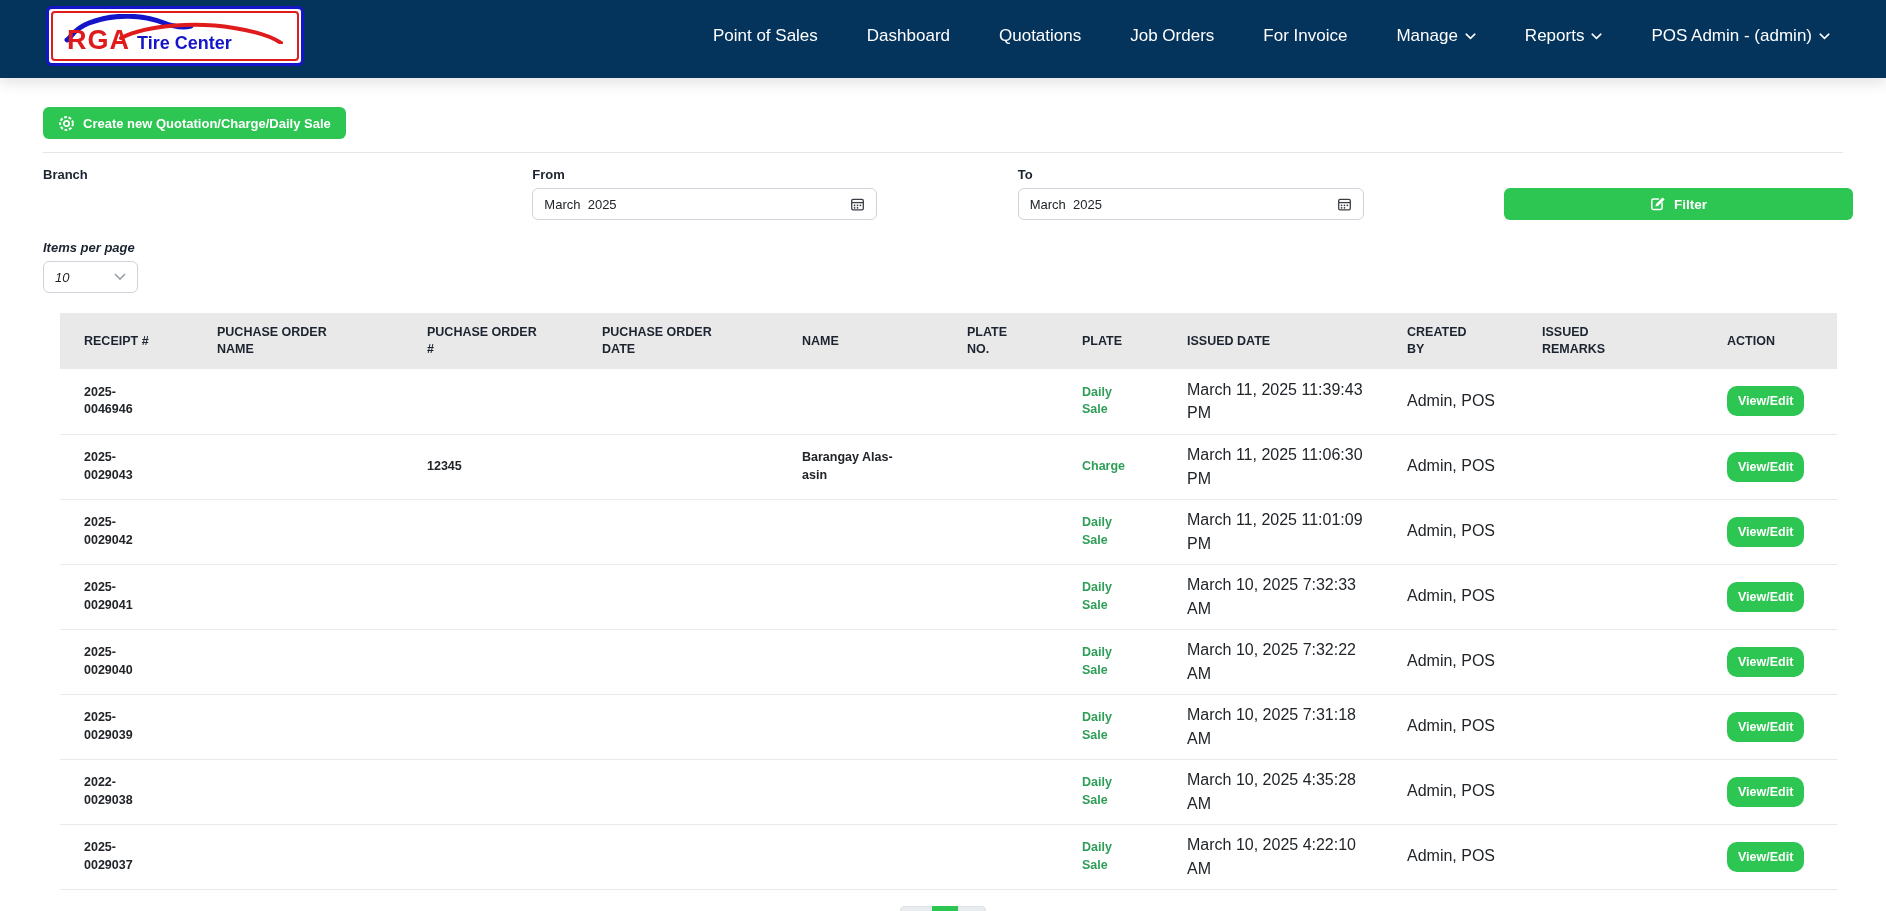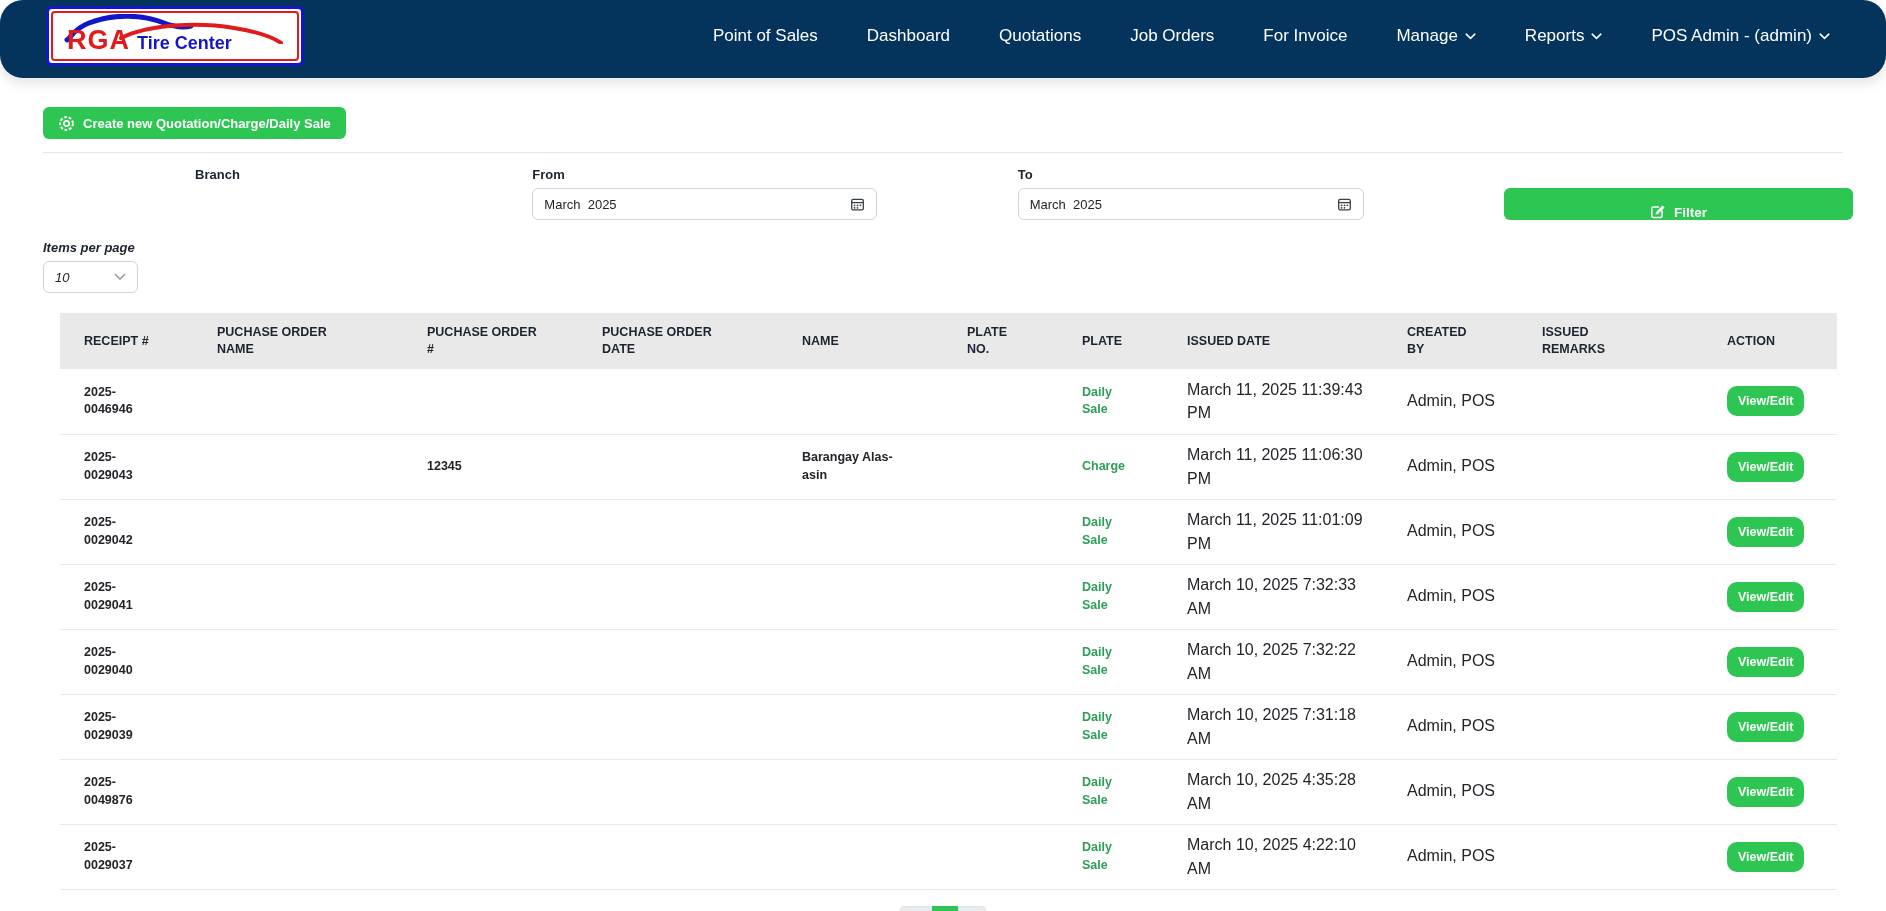--- a/index.html
+++ b/index.html
@@ -13,21 +13,20 @@
   
   .navbar {
     height: 78px;
     background: var(--navbar-bg, #04335c);
     display: flex;
     align-items: center;
     padding: 0 56px 6px 46px;
     box-shadow: 0 6px 12px rgba(0,0,0,0.10);
     position: relative;
     z-index: 2;
-    border-radius: 23px;
   }
   .brand {
     width: 258px; height: 60px;
     background: #ffffff;
     border: 3px solid var(--logo-blue, #1414c8);
     border-radius: 6px;
     position: relative;
     cursor: pointer;
     flex: 0 0 auto;
   }
@@ -84,21 +83,21 @@
     border-top: 1px solid #e6e6e6;
     margin: 13px 43px 0 43px;
   }
 
   .filter-row {
     margin: 14px 33px 0 43px;
     display: flex;
     justify-content: space-between;
   }
   .field { display: flex; flex-direction: column; }
-  .field.w1 { width: 349px; align-items: center; } .field.w2 { width: 345px; }
+  .field.w1 { width: 349px; } .field.w2 { width: 345px; }
   .field.w3 { width: 346px; } .field.w4 { width: 348px; }
   .field.w5 { width: 349px; }
   .field-label {
     font-size: 13px; font-weight: 700;
     color: #1c2430;
     height: 17px;
     margin-bottom: 4px;
   }
   .control {
     height: 32px;
@@ -110,21 +109,21 @@
     font-size: 13px;
     cursor: pointer;
   }
   .control .val { white-space: pre; }
   .control input {
     border: none; outline: none; width: 100%;
     font-family: inherit; font-size: 13px;
   }
   .filter-btn {
     height: 32px; width: 100%;
-    display: inline-flex; align-items: flex-end; justify-content: center; gap: 8px;
+    display: inline-flex; align-items: center; justify-content: center; gap: 8px;
     background: var(--accent-green, #2dc653);
     color: #fff; border: none; border-radius: 6px;
     font-family: inherit; font-size: 13.5px; font-weight: 700;
     cursor: pointer;
   }
 
   .items-per-page { margin: 20px 16px 0 43px; font-style: italic; }
   .items-per-page .field-label { margin-bottom: 4px; }
   .items-select { width: 95px; }
 
@@ -438,21 +437,21 @@
         <td><span class="c-strong"></span></td>
         <td><span class="c-strong r-name"></span></td>
         <td><span class="c-strong"></span></td>
         <td><span class="c-status">Daily Sale</span></td>
         <td><span class="c-date">March 10, 2025 7:31:18 AM</span></td>
         <td><span class="c-plain">Admin, POS</span></td>
         <td><span class="c-strong"></span></td>
         <td><button class="view-edit-btn">View/Edit</button></td>
       </tr>
       <tr>
-        <td><span class="c-strong r-receipt">2025-0049876</span></td>
+        <td><span class="c-strong r-receipt">2022-0029038</span></td>
         <td><span class="c-strong"></span></td>
         <td><span class="c-strong"></span></td>
         <td><span class="c-strong"></span></td>
         <td><span class="c-strong r-name"></span></td>
         <td><span class="c-strong"></span></td>
         <td><span class="c-status">Daily Sale</span></td>
         <td><span class="c-date">March 10, 2025 4:35:28 AM</span></td>
         <td><span class="c-plain">Admin, POS</span></td>
         <td><span class="c-strong"></span></td>
         <td><button class="view-edit-btn">View/Edit</button></td>

